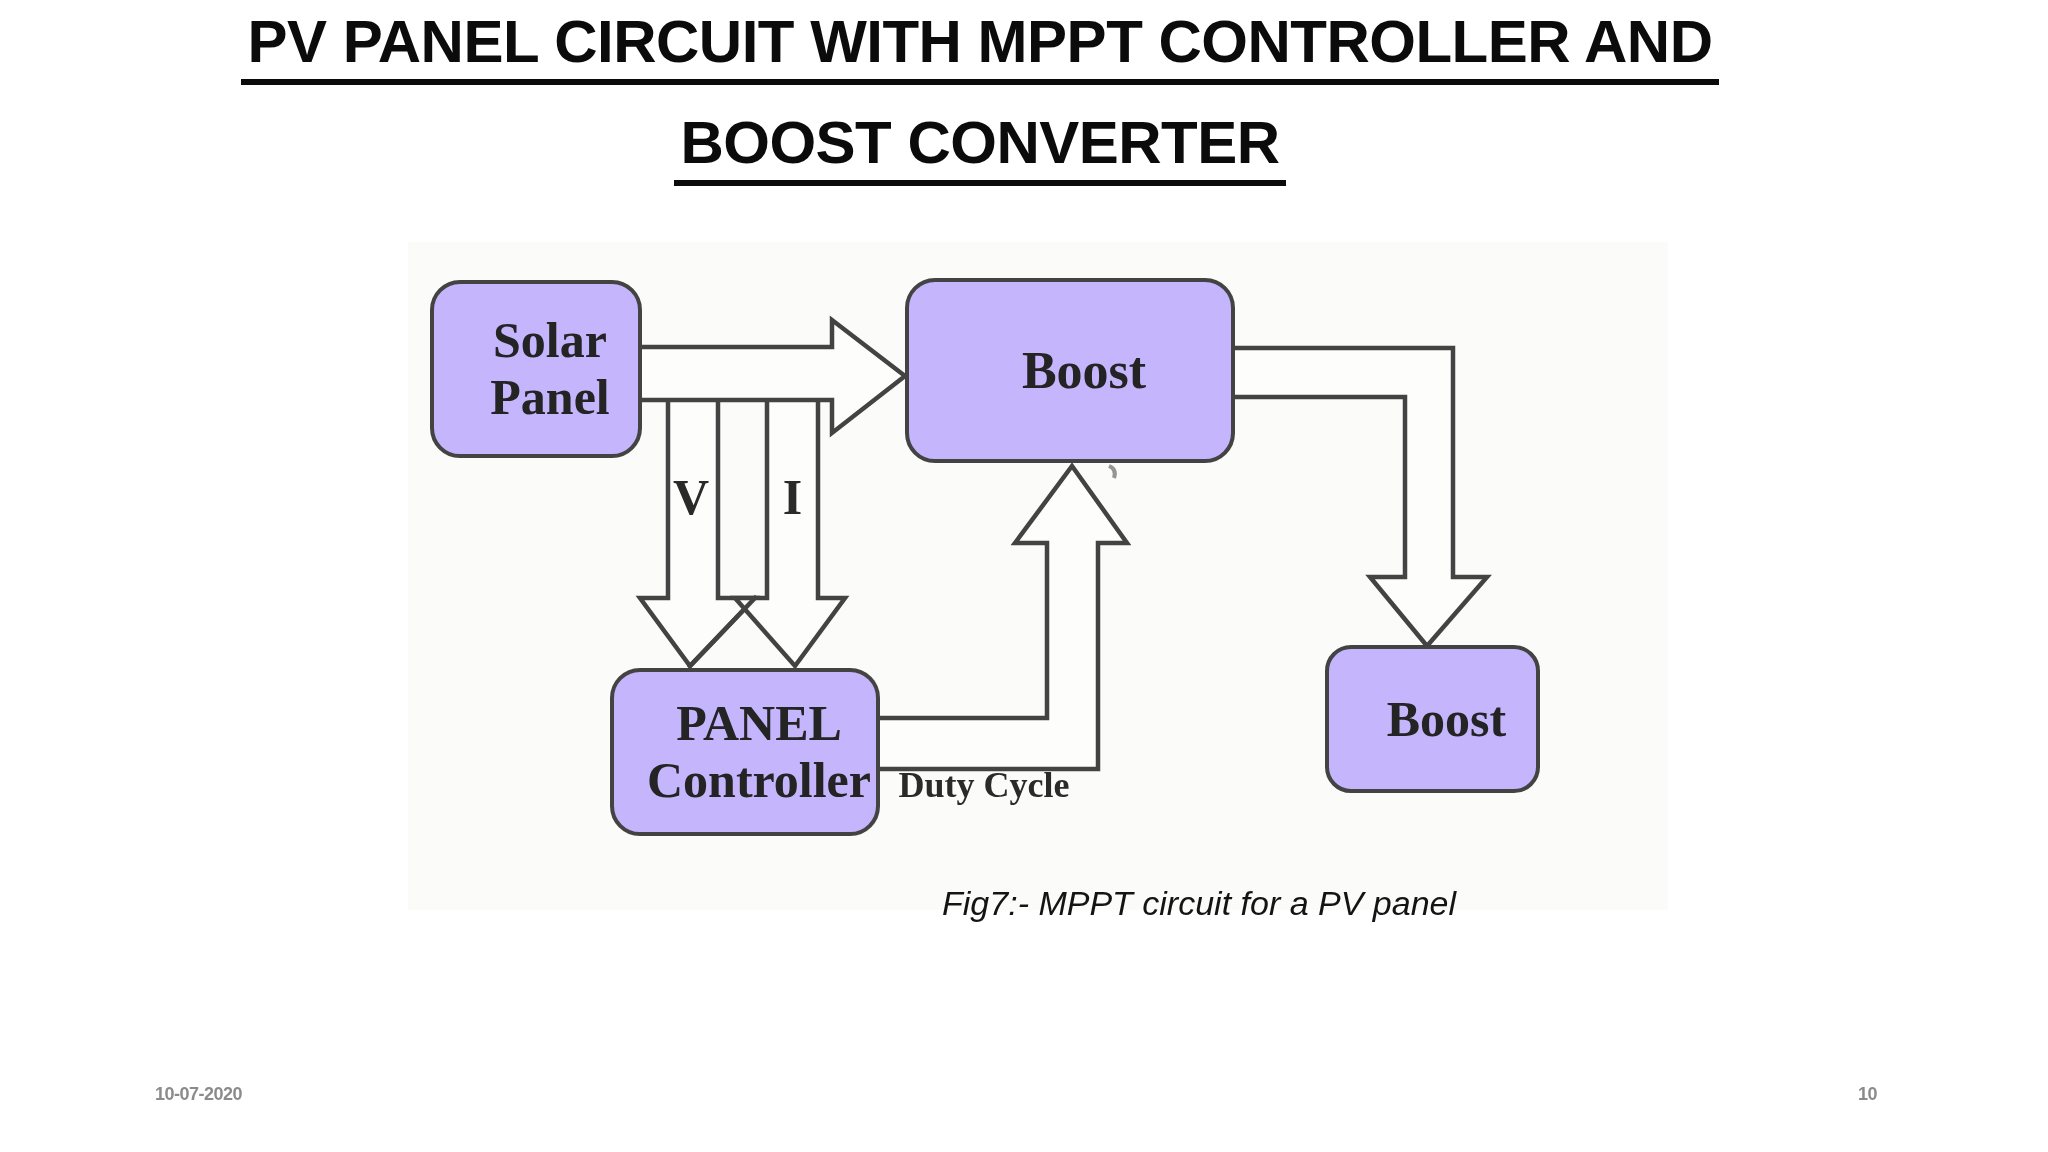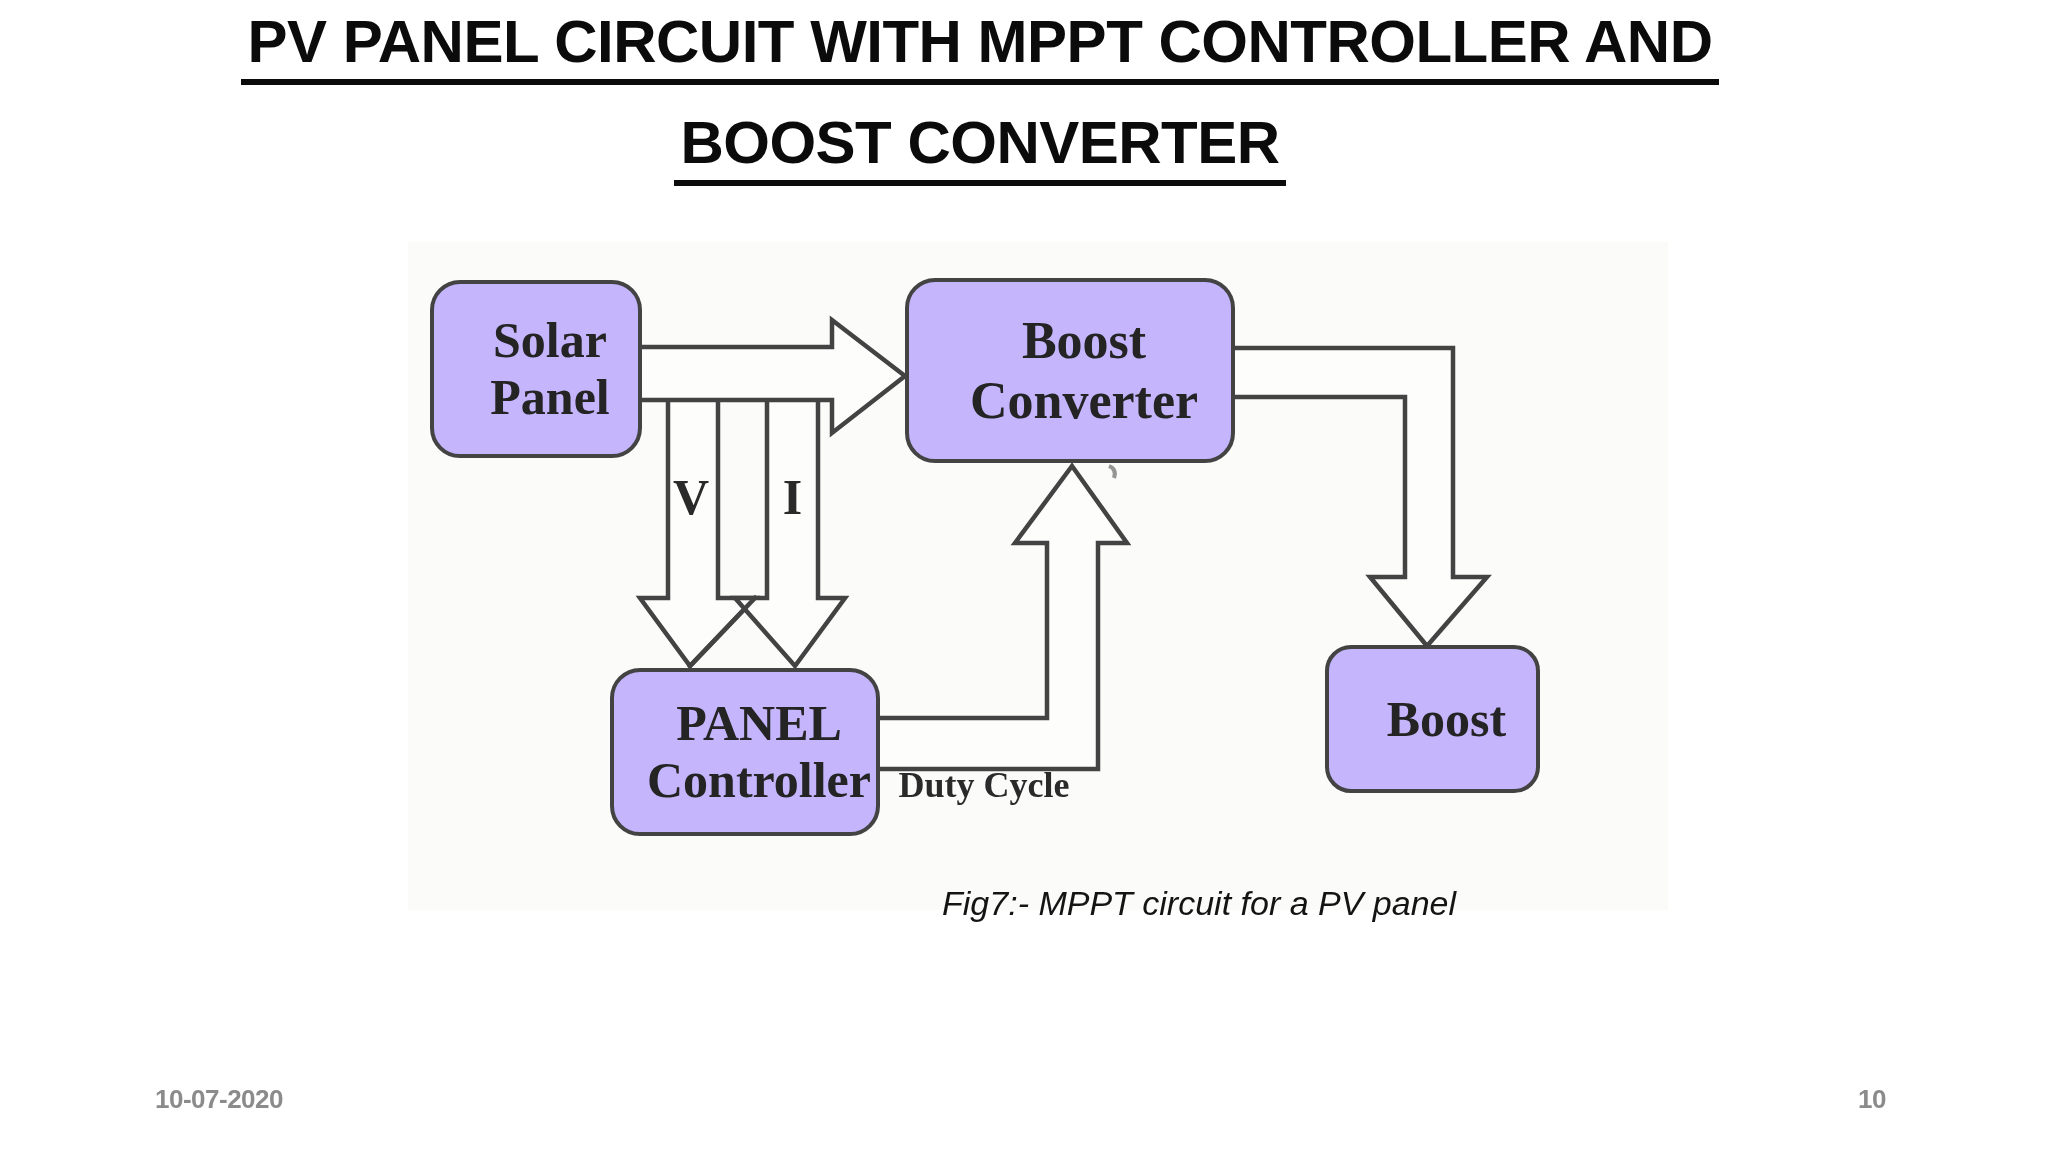--- a/index.html
+++ b/index.html
@@ -71,21 +71,21 @@
   .caption{
     position:absolute;left:456px;top:884px;width:1000px;
     text-align:right;
     font-style:italic;font-weight:500;
     font-size:34px;color:#141414;
   }
 
   
   .footer-date,.footer-page{
     position:absolute;top:1084px;
-    font-size:26px;font-weight:bold;
+    font-size:18px;font-weight:bold;
     letter-spacing:-0.5px;
     color:#8b8b8b;
   }
   .footer-date{left:155px;}
   .footer-page{left:1858px;}
 </style>
 </head>
 <body>
 
 <div class="slide">
@@ -120,21 +120,20 @@
     <path d="M 1109 466 q 8 3 5 12" fill="none" stroke="#6a6a6a" stroke-width="4" opacity="0.7"></path>
   </svg>
 
   <div class="block block-solar">
     <span>Solar</span>
     <span>Panel</span>
   </div>
 
   <div class="block block-boost">
     <span>Boost</span>
-    <span>Converter</span>
   </div>
 
   <div class="block block-mppt">
     <span>PANEL</span>
     <span>Controller</span>
   </div>
 
   <div class="block block-load">
     <span>Boost</span>
   </div>

